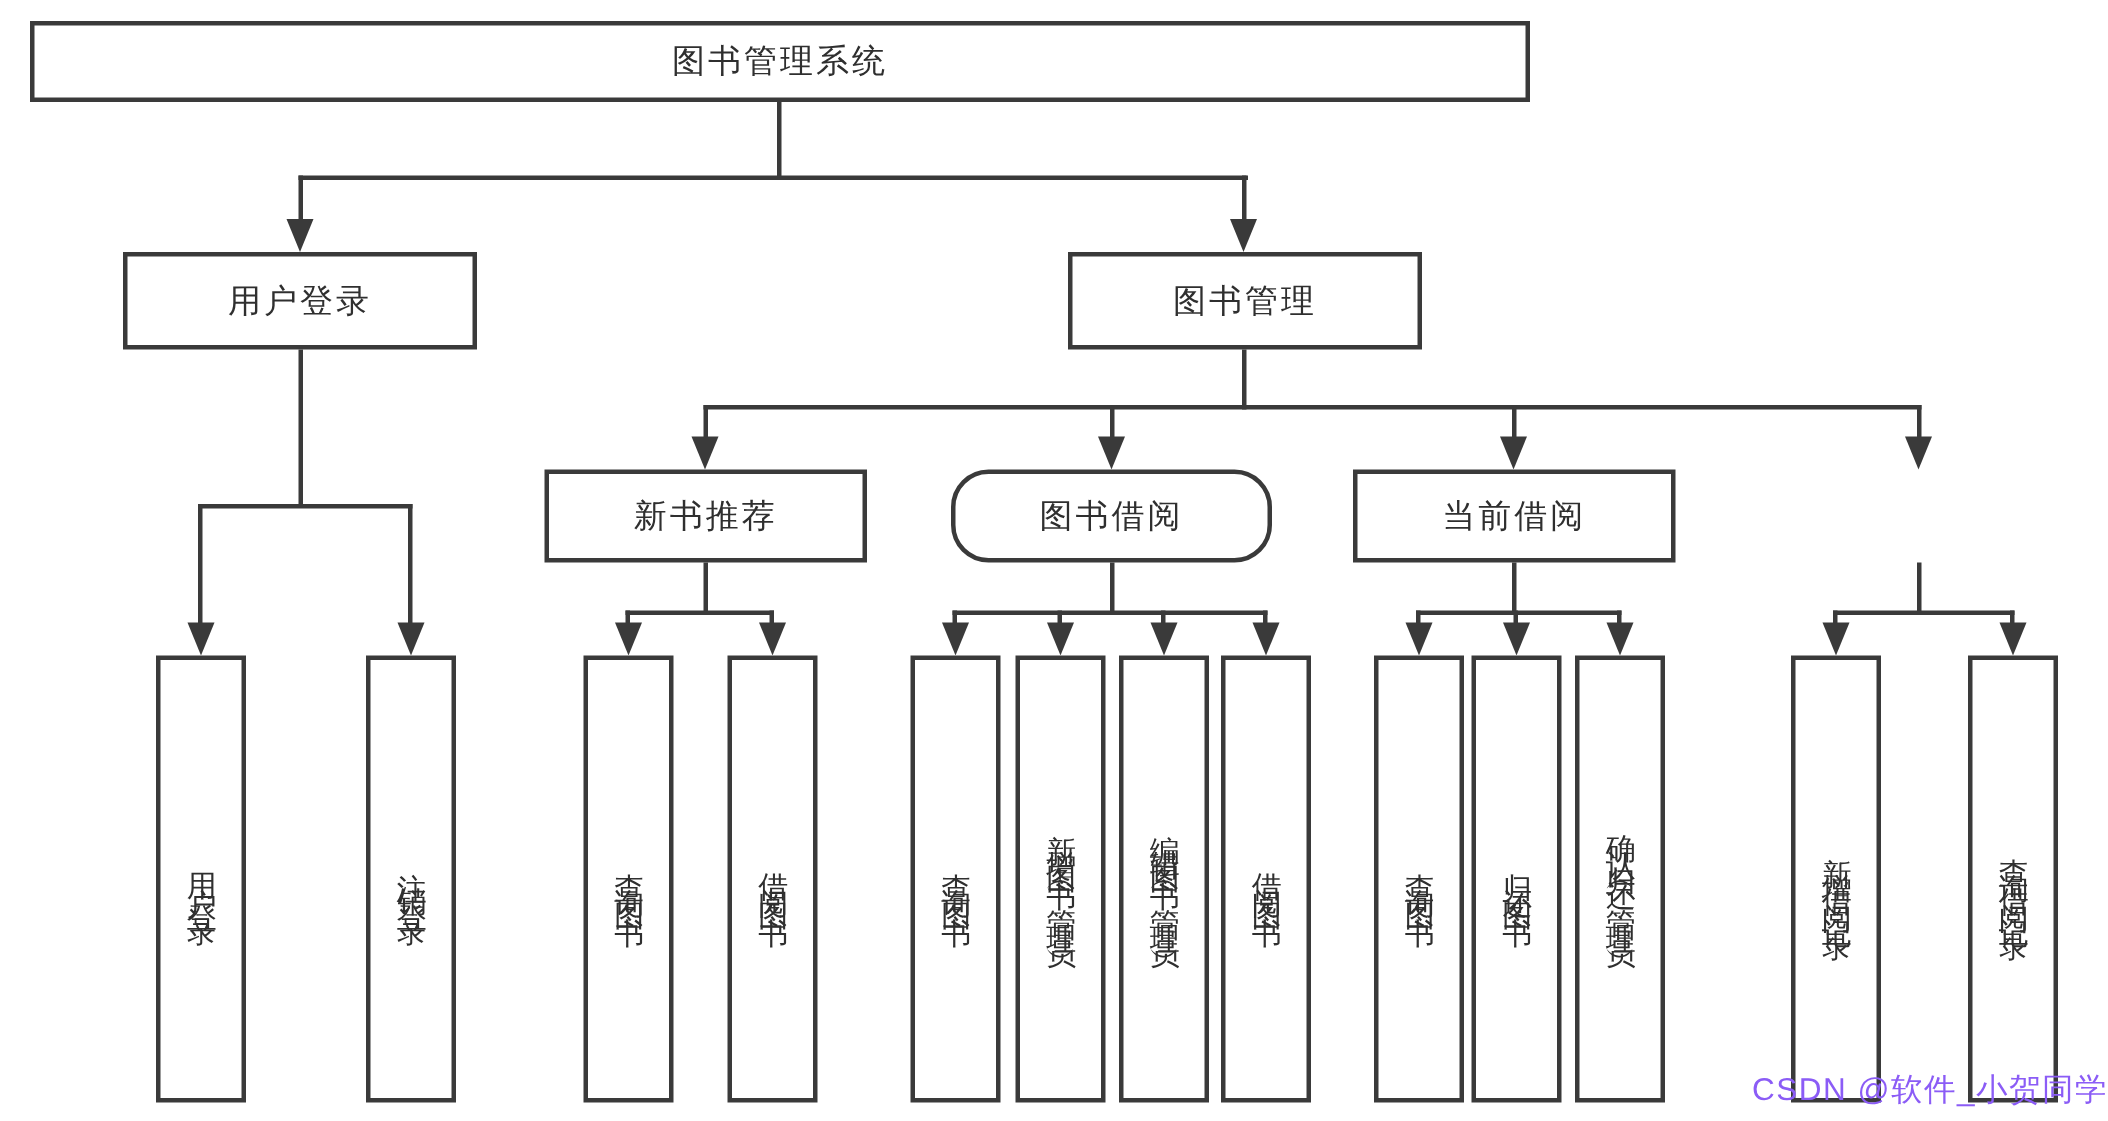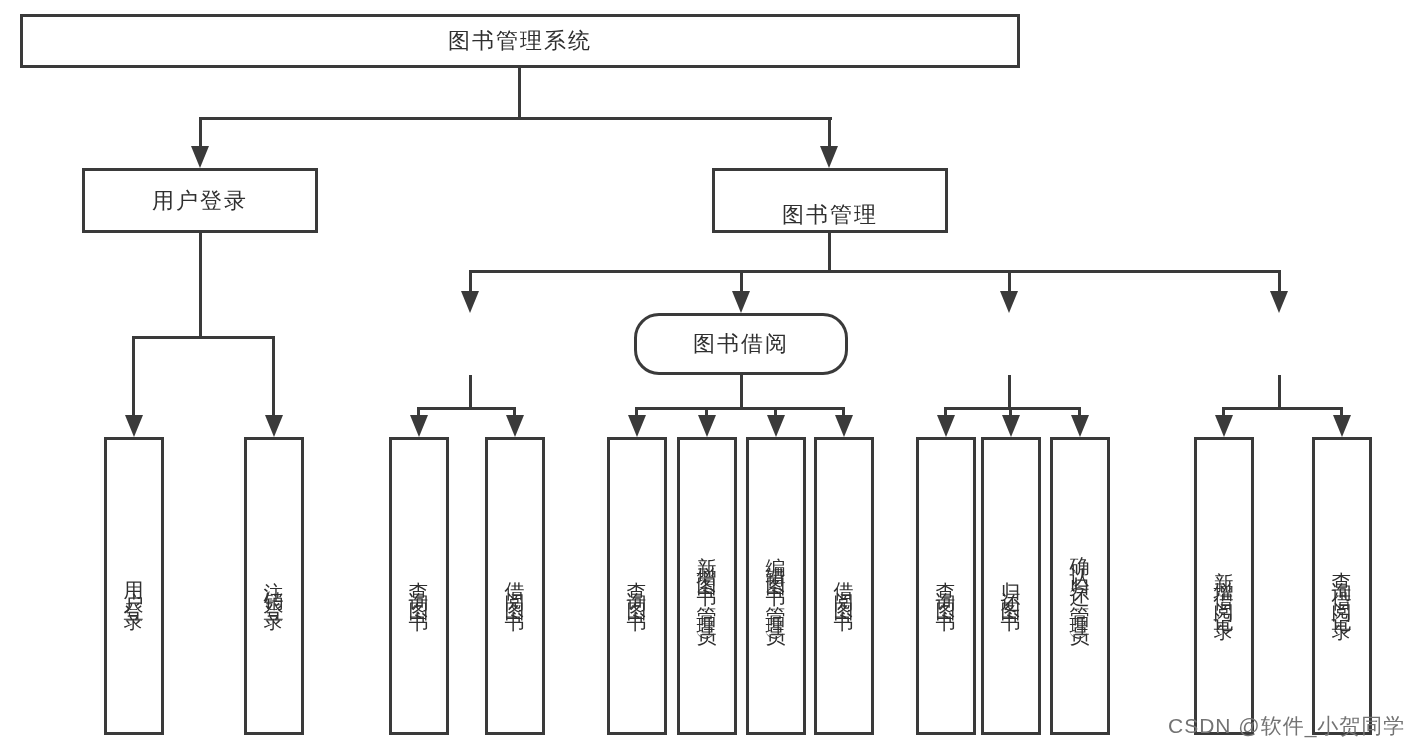--- a/index.html
+++ b/index.html
@@ -52,21 +52,21 @@
     border-right: 9px solid transparent;
     border-top: 22px solid #3a3a3a;
   }
   .watermark {
     position: absolute;
     left: 1168px;
     top: 712px;
     width: 232px;
     text-align: left;
     font-size: 21px;
-    color: #737373;
+    color: #8b5cf6;
     letter-spacing: 1px;
     z-index: 5;
     white-space: nowrap;
   }
 </style>
 </head>
 <body>
 
 <div class="canvas">
 
@@ -77,21 +77,21 @@
   <div class="vline" style="left:518px; top:68px;  height:52px;"></div>
   <div class="hline" style="left:199px; top:117px; width:633px;"></div>
   <div class="vline" style="left:199px; top:117px; height:31px;"></div>
   <div class="arrow" style="left:191px; top:146px;"></div>
   <div class="vline" style="left:828px; top:117px; height:31px;"></div>
   <div class="arrow" style="left:820px; top:146px;"></div>
 
   <div class="node" style="left:82px; top:168px; width:236px; height:65px;">
     <span>用户登录</span>
   </div>
-  <div class="node" style="left:712px; top:168px; width:236px; height:65px;align-items:flex-end;">
+  <div class="node" style="left:712px; top:168px; width:236px; height:65px;">
     <span>图书管理</span>
   </div>
 
   <div class="vline" style="left:199px; top:233px; height:103px;"></div>
   <div class="hline" style="left:132px; top:336px; width:143px;"></div>
   <div class="vline" style="left:132px; top:336px; height:81px;"></div>
   <div class="arrow" style="left:125px; top:415px;"></div>
   <div class="vline" style="left:272px; top:336px; height:81px;"></div>
   <div class="arrow" style="left:265px; top:415px;"></div>
 
@@ -99,22 +99,28 @@
   <div class="hline" style="left:469px; top:270px; width:812px;"></div>
   <div class="vline" style="left:469px;  top:270px; height:23px;"></div>
   <div class="arrow" style="left:461px;  top:291px;"></div>
   <div class="vline" style="left:740px;  top:270px; height:23px;"></div>
   <div class="arrow" style="left:732px;  top:291px;"></div>
   <div class="vline" style="left:1008px; top:270px; height:23px;"></div>
   <div class="arrow" style="left:1000px; top:291px;"></div>
   <div class="vline" style="left:1278px; top:270px; height:23px;"></div>
   <div class="arrow" style="left:1270px; top:291px;"></div>
 
+  <div class="node" style="left:363px; top:313px; width:215px; height:62px;">
+    <span>新书推荐</span>
+  </div>
   <div class="node" style="left:634px; top:313px; width:214px; height:62px;border-radius:25px;">
     <span>图书借阅</span>
+  </div>
+  <div class="node" style="left:902px; top:313px; width:215px; height:62px;">
+    <span>当前借阅</span>
   </div>
 
   <div class="vline" style="left:469px; top:375px; height:35px;"></div>
   <div class="hline" style="left:417px; top:407px; width:99px;"></div>
   <div class="vline" style="left:417px; top:407px; height:12px;"></div>
   <div class="arrow" style="left:410px; top:415px;"></div>
   <div class="vline" style="left:513px; top:407px; height:12px;"></div>
   <div class="arrow" style="left:506px; top:415px;"></div>
 
   <div class="vline" style="left:740px; top:375px; height:35px;"></div>

